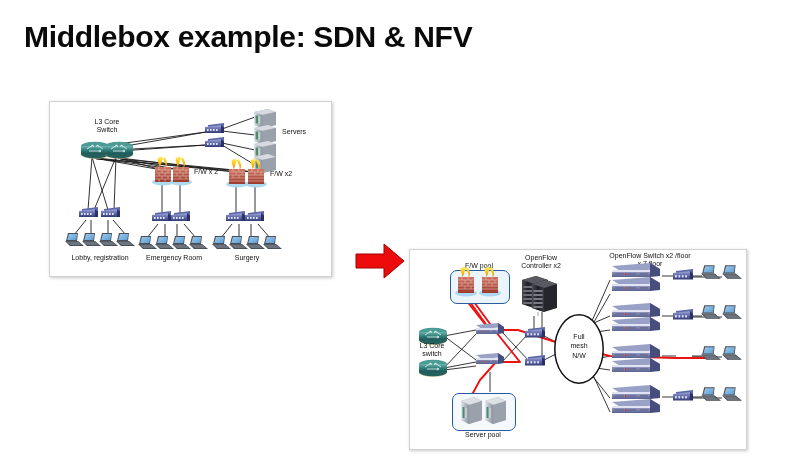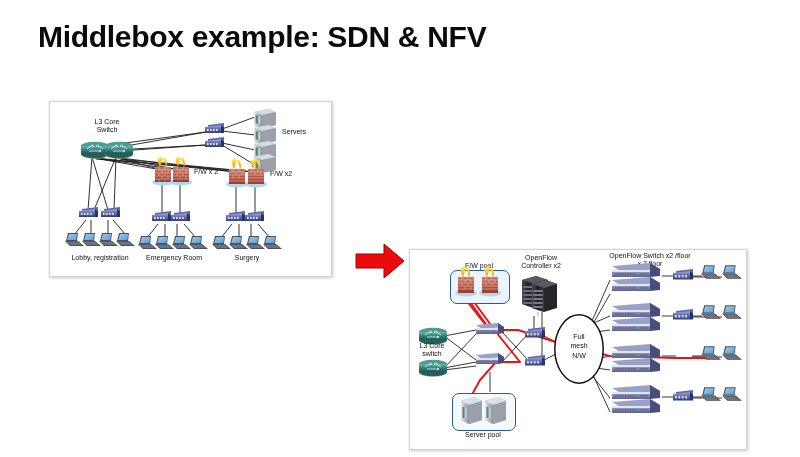--- a/index.html
+++ b/index.html
@@ -1,21 +1,21 @@
 <!DOCTYPE html>
 <html><head>
 <meta charset="utf-8">
 <style>
   html,body{margin:0;padding:0;background:#ffffff;}
   body{width:800px;height:457px;position:relative;overflow:hidden;
        font-family:"Liberation Sans", sans-serif;color:#000;}
 
   
   #slide-title{
-    position:absolute;left:38px;top:20px;
+    position:absolute;left:24px;top:20px;
     font-size:30px;font-weight:bold;letter-spacing:-0.3px;
     color:#0a0a0a;white-space:nowrap;
   }
 
   
   .panel{
     position:absolute;background:#fff;
     border:1px solid #d2d2d2;
     box-shadow:1px 1px 3px rgba(0,0,0,0.22);
   }

